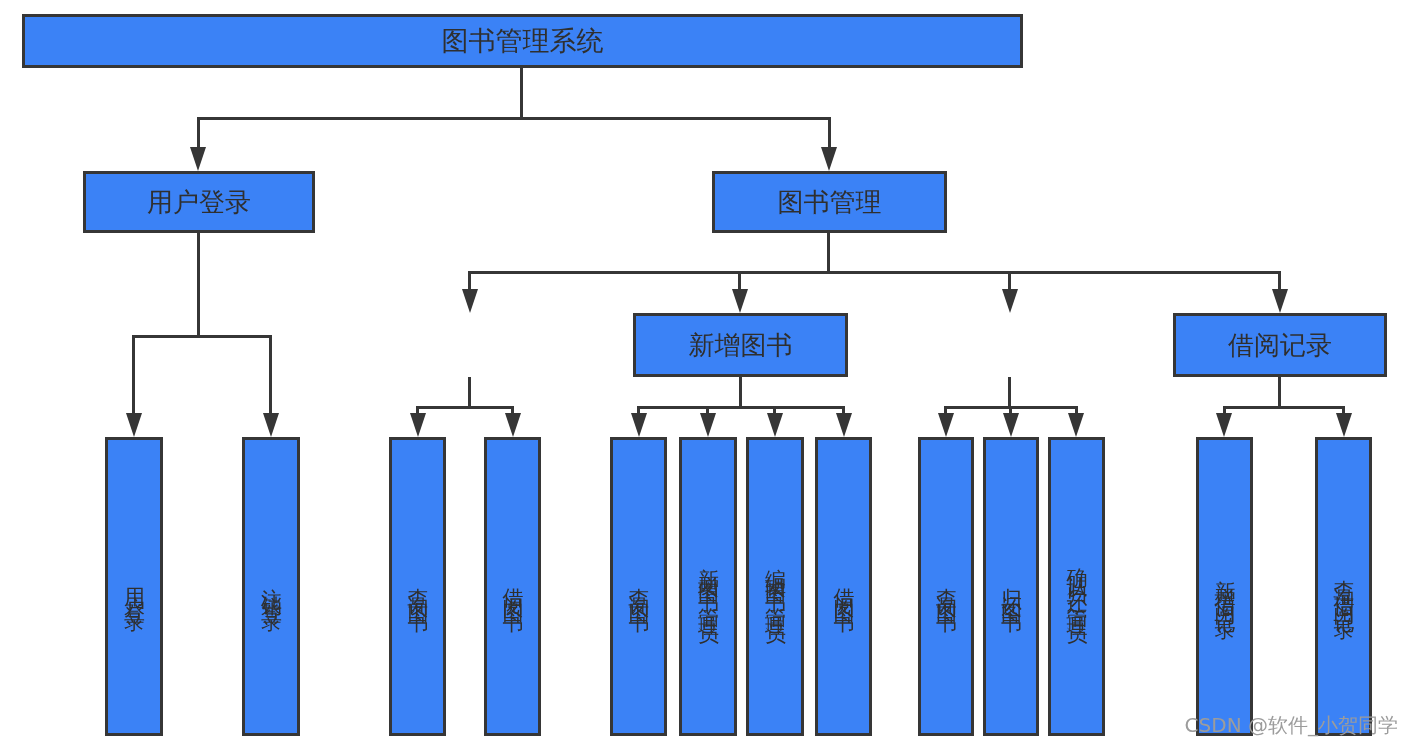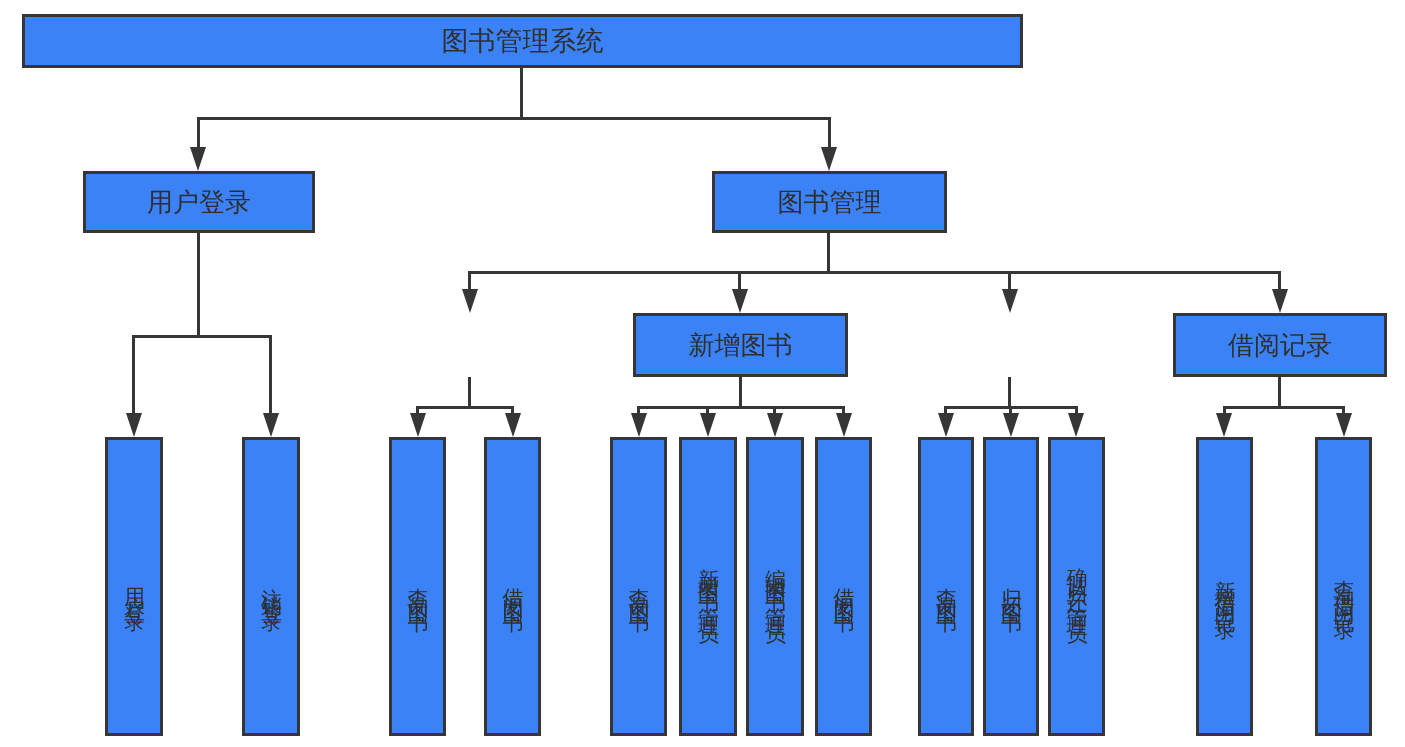--- a/index.html
+++ b/index.html
@@ -197,14 +197,15 @@
   <div class="vline" style="left:1075px; top:406px; height:9px;"></div>
   <div class="arrow" style="left:1068px; top:413px;"></div>
 
   <div class="vline" style="left:1278px; top:377px; height:31px;"></div>
   <div class="hline" style="left:1223px; top:406px; width:122px;"></div>
   <div class="vline" style="left:1223px; top:406px; height:9px;"></div>
   <div class="arrow" style="left:1216px; top:413px;"></div>
   <div class="vline" style="left:1342px; top:406px; height:9px;"></div>
   <div class="arrow" style="left:1336px; top:413px;"></div>
 
+  <div class="watermark">CSDN @软件_小贺同学</div>
 
 </div>
 
 </body></html>

